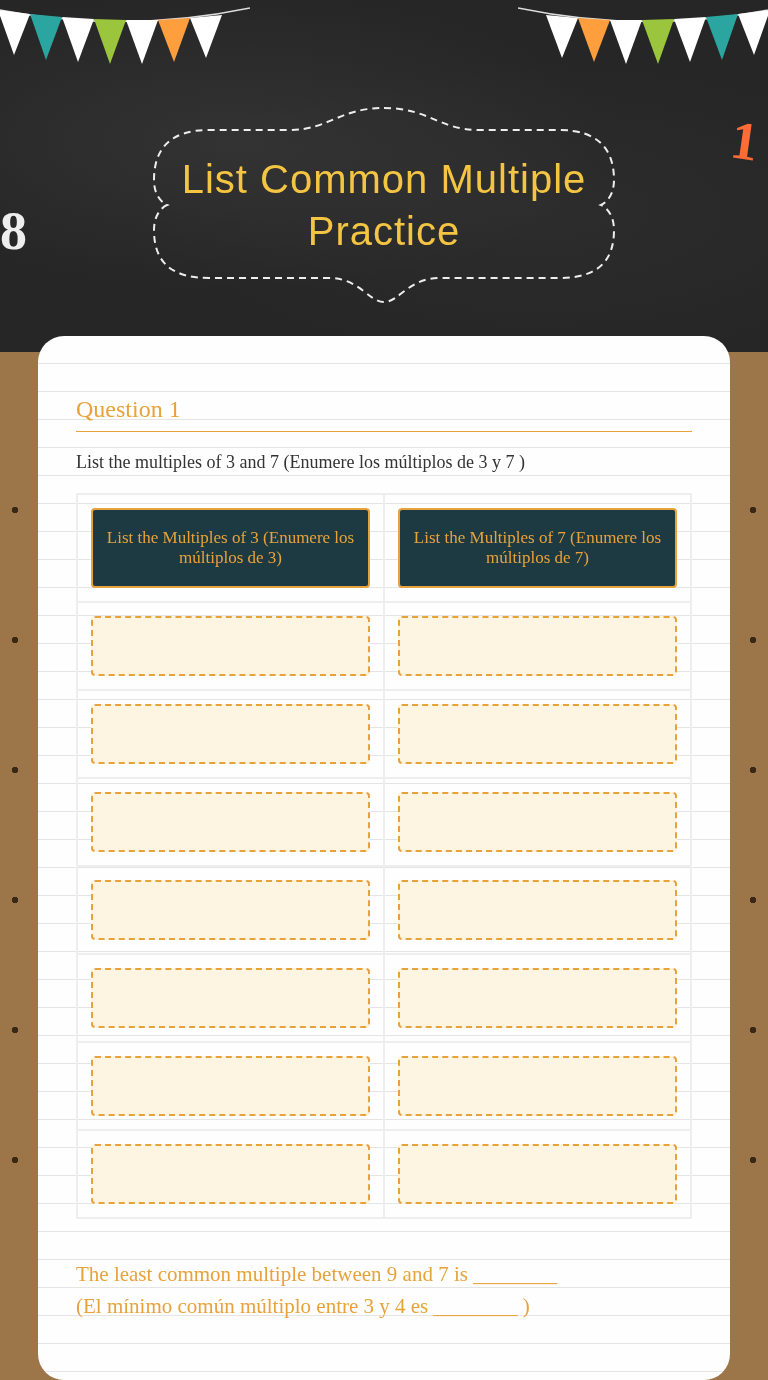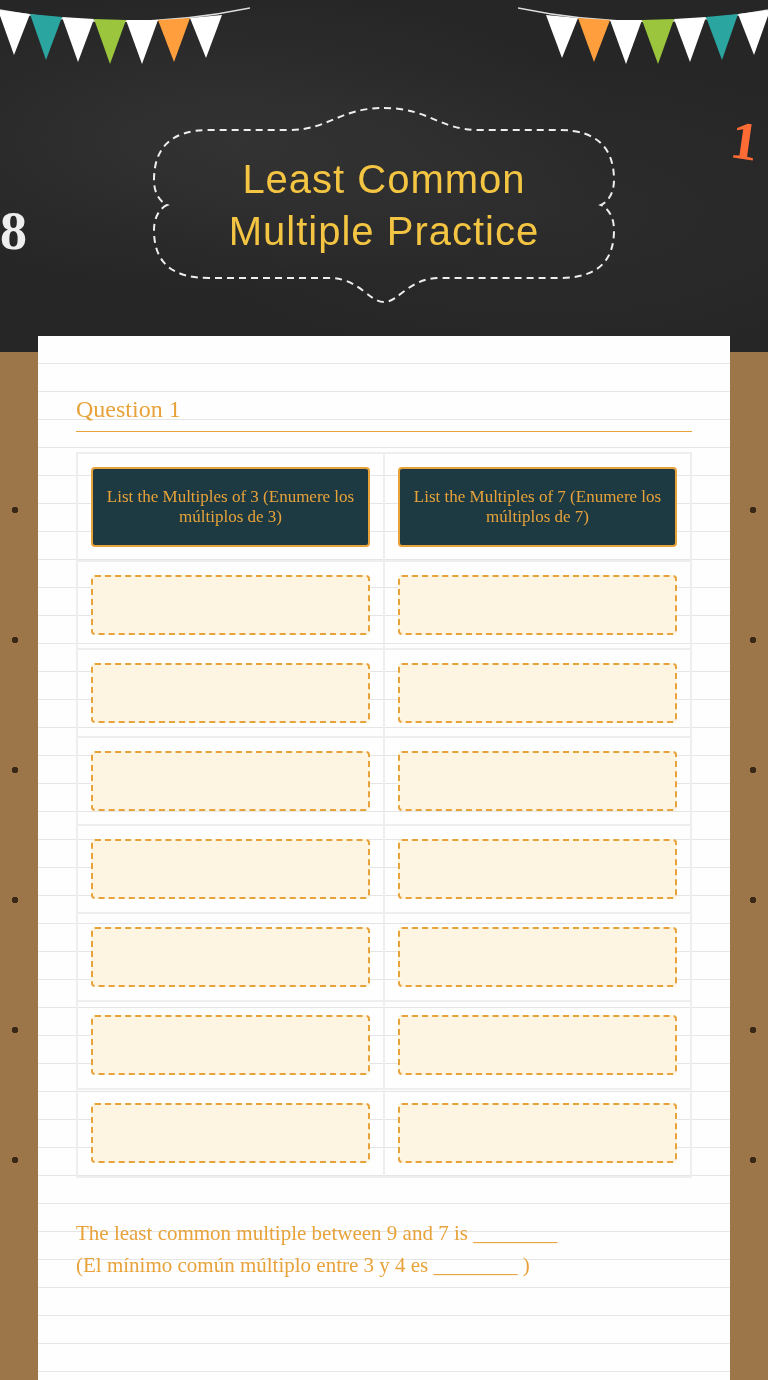--- a/index.html
+++ b/index.html
@@ -90,20 +90,21 @@
   background-image: repeating-linear-gradient(
     to bottom,
     transparent 0px,
     transparent 27px,
     #e5e5e5 27px,
     #e5e5e5 28px
   );
   padding: 60px 38px 40px 38px;
   z-index: 2;
   min-height: 1044px;
+  border-radius: 26px;
 }
 .q-title {
   font-family: "Comic Sans MS", cursive;
   color: #e8a23a;
   font-size: 24px;
   padding-bottom: 8px;
   border-bottom: 1px solid #e8a23a;
   margin-bottom: 20px;
 }
 .q-text {
@@ -197,26 +198,27 @@
                C 270 178, 260 202, 245 202
                C 230 202, 220 178, 190 178
                L 70 178
                C 30 178, 15 160, 15 130
                C 15 110, 28 105, 28 105
                C 28 105, 15 100, 15 80
                C 15 50, 30 30, 70 30
                L 150 30
                C 190 30, 200 8, 245 8 Z" fill="none" stroke="#eee" stroke-width="2" stroke-dasharray="7 5"></path>
     </svg>
-    <div class="title-text">Least Common Multiple Practice</div>
+    <div class="title-text">List Common Multiple Practice</div>
   </div>
 </div>
 
 <div class="paper">
   <div class="q-title">Question 1</div>
+  <div class="q-text">List the multiples of 3 and 7 (Enumere los múltiplos de 3 y 7 )</div>
 
   <table class="table">
     <tbody>
         <tr>
       <td>
             <div class="hdr-cell">List the Multiples of 3 (Enumere los múltiplos de 3)</div>
           </td>
       <td>
             <div class="hdr-cell">List the Multiples of 7 (Enumere los múltiplos de 7)</div>
           </td>

